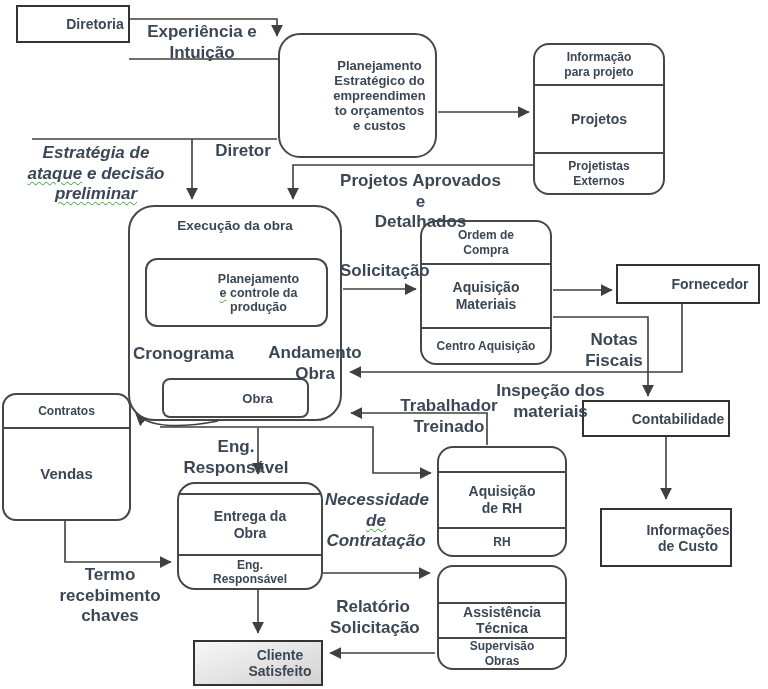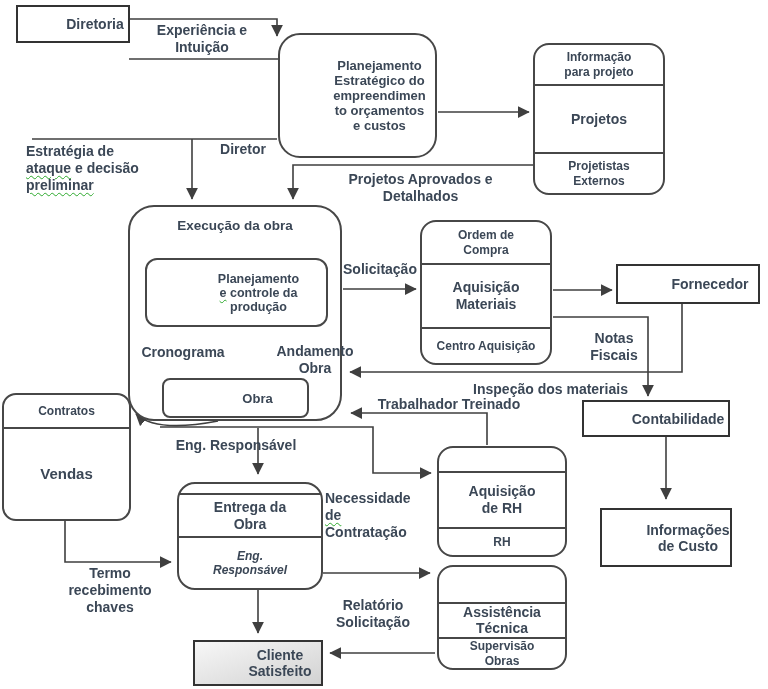--- a/index.html
+++ b/index.html
@@ -20,23 +20,23 @@
         display:flex;flex-direction:column;}
   .rect{border-color:#333;}
   .round{border-radius:16px;}
   .sec{display:flex;align-items:center;justify-content:center;text-align:center;
        white-space:pre-line;font-weight:700;font-size:12px;line-height:1.2;}
   .sec.divider{border-top:2px solid var(--bd);}
   .big{font-size:14px;}
   .xl{font-size:15px;}
   .center{display:flex;align-items:center;justify-content:center;text-align:center;
           white-space:pre-line;font-weight:700;padding-left:44px;}
-  .lbl{position:absolute;z-index:3;font-weight:700;font-size:14px;line-height:1.22;
+  .lbl{position:absolute;z-index:3;font-weight:700;font-size:17px;line-height:1.22;
        white-space:pre-line;text-align:center;}
-  .lbl.right{text-align:left;}
+  .lbl.right{text-align:center;font-style:italic;}
   .sq{text-decoration:underline;text-decoration-style:wavy;
       text-decoration-color:var(--sq);text-decoration-thickness:1px;text-underline-offset:2px;}
   .inner-node{position:absolute;background:var(--bg);border:2px solid var(--bd);z-index:2;}
   .exec-title{position:absolute;top:11px;left:0;right:0;text-align:center;
               font-weight:700;font-size:13.5px;}
   #cliente{background:linear-gradient(to bottom right,var(--cg1),var(--cg2));}
 </style>
 </head>
 <body>
 
@@ -124,21 +124,21 @@
 
   <div class="node round" style="left:2px;top:393px;width:129px;height:128px;border-radius:14px;">
     <div class="sec" style="height:32px;">Contratos</div>
     <div class="sec divider xl" style="flex:1;">Vendas</div>
   </div>
 
   <div class="node round" style="left:177px;top:482px;width:146px;height:108px;border-radius:18px;">
     <div class="sec" style="height:9px;"></div>
     <div class="sec divider big" style="flex:1;">Entrega da
 Obra</div>
-    <div class="sec divider" style="height:52px;font-style:italic;">Eng.
+    <div class="sec divider" style="height:34px;">Eng.
 Responsável</div>
   </div>
 
   <div class="node round" style="left:437px;top:446px;width:130px;height:111px;">
     <div class="sec" style="height:23px;"></div>
     <div class="sec divider big" style="flex:1;">Aquisição
 de RH</div>
     <div class="sec divider" style="height:28px;">RH</div>
   </div>
 

